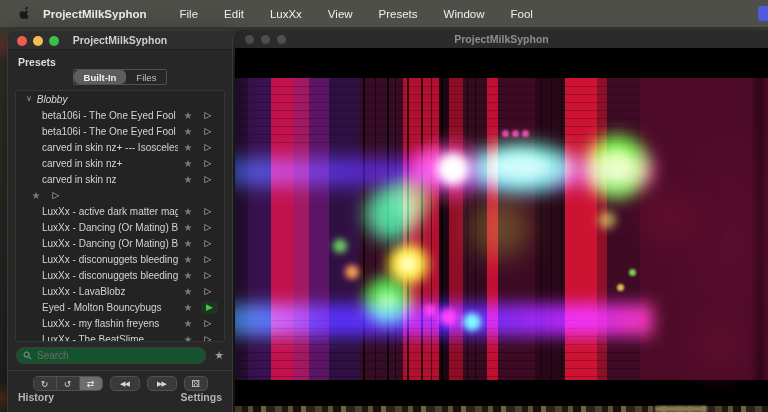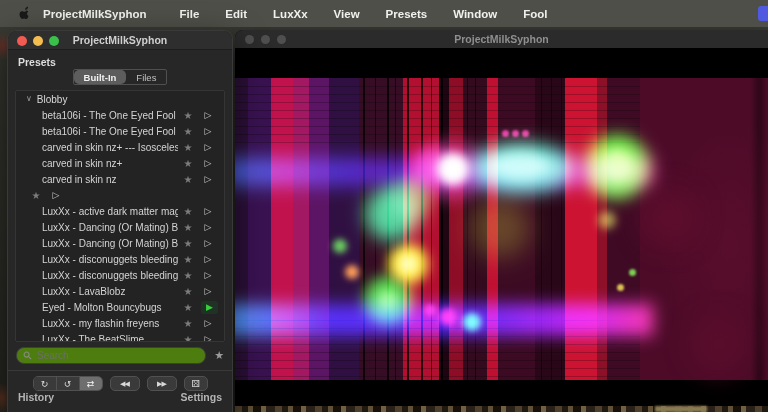--- a/index.html
+++ b/index.html
@@ -9,21 +9,21 @@
     background:
       radial-gradient(14px 20px at 3px 46px, rgba(150,40,30,.5), transparent 70%),
       radial-gradient(16px 22px at 2px 398px, rgba(140,60,30,.5), transparent 70%),
       linear-gradient(180deg,#3d3e36 0px,#34352e 60px,#23241e 100%);
   }
   
   .menubar{position:absolute;left:0;top:0;width:768px;height:27px;background:#4e4f48;
     display:flex;align-items:center;color:#f1f1ef;font-size:11.5px;}
   .menubar .apple{margin:0 12px 0 18px;display:flex;align-items:center;}
   .menubar .appname{font-weight:bold;margin-right:20px;}
-  .menubar .mitem{margin:0 13px;font-weight:bold;}
+  .menubar .mitem{margin:0 13px;}
   .menubar .statuschip{position:absolute;right:-4px;top:6px;width:14px;height:15px;border-radius:3px;background:#4f5ae0;}
   
   .vizwin{position:absolute;left:235px;top:30px;width:533px;height:382px;border-radius:8px 0 0 0;overflow:hidden;
     box-shadow:0 10px 30px rgba(0,0,0,.55);background:#000;}
   .viztitle{height:18px;background:#2b2b2b;position:relative;display:flex;align-items:center;justify-content:center;}
   .viztitle .dots{position:absolute;left:10px;top:5px;display:flex;gap:7px;}
   .viztitle .dot{width:9px;height:9px;border-radius:50%;background:#4f4f4f;}
   .viztitle .vtitle{color:#8f8f8f;font-size:10.5px;font-weight:bold;}
   .vizart{position:relative;width:533px;height:364px;background:#000;overflow:hidden;}
   .stripes{position:absolute;left:0;top:30px;width:533px;height:302px;
@@ -74,27 +74,27 @@
   .ptitle .ttext{font-size:10.5px;font-weight:bold;color:#cfcfcf;}
   .seclabel{font-size:10.5px;font-weight:bold;color:#dddddd;margin:6px 0 0 10px;}
   .tabs{display:flex;justify-content:center;margin-top:1px;}
   .tabwrap{display:inline-flex;border:1px solid #505050;border-radius:2px;overflow:hidden;height:14px;}
   .tab{font-size:9.5px;padding:1px 10px;display:flex;align-items:center;color:#c0c0c0;}
   .tab.sel{background:#5d5d5d;color:#f2f2f2;font-weight:bold;border-radius:5px;}
   .list{margin:5px 7px 0 7px;background:#232323;border:1px solid #353535;border-radius:2px;
     height:258px;overflow:hidden;font-size:10px;}
   .row{height:16px;display:flex;align-items:center;padding:0 6px 0 10px;}
   .row .chev{color:#9a9a9a;font-size:8px;margin-right:5px;transform:translateY(-1px);}
-  .row .gname{color:#d8d8d8;}
+  .row .gname{color:#d8d8d8;font-style:italic;}
   .row .pname{flex:1;margin-left:16px;color:#d4d4d4;white-space:nowrap;overflow:hidden;}
   .row .star{width:20px;text-align:center;color:#7c7c7c;font-size:10px;}
   .row .play{width:20px;text-align:center;color:#c9c9c9;font-size:9px;}
   .row .play.active{color:#35d03a;background:#203226;border-radius:3px;height:13px;line-height:13px;width:17px;margin-left:3px;}
   .searchrow{display:flex;align-items:center;margin:5px 8px 0 8px;}
-  .searchbox{flex:1;display:flex;align-items:center;height:15px;background:#4d7c0f;border:1px solid #3e3e3e;border-radius:8px;padding:0 6px;}
+  .searchbox{flex:1;display:flex;align-items:center;height:15px;background:#14532d;border:1px solid #3e3e3e;border-radius:8px;padding:0 6px;}
   .searchbox input{flex:1;background:transparent;border:none;outline:none;color:#cccccc;font-size:10px;padding:0 0 0 5px;font-family:inherit;}
   .searchbox input::placeholder{color:#6e6e6e;}
   .fav{color:#9a9a9a;font-size:11px;margin-left:8px;}
   .sep{height:1px;background:#3a3a3a;margin:6px 0 0 0;}
   .transport{display:flex;justify-content:center;align-items:center;gap:7px;margin-top:5px;}
   .segwrap{display:inline-flex;border:1px solid #515151;border-radius:5px;overflow:hidden;}
   .segbtn{width:22px;height:13px;display:flex;align-items:center;justify-content:center;
     background:#3a3a3a;color:#d8d8d8;font-size:9px;border-right:1px solid #515151;}
   .segbtn:last-child{border-right:none;}
   .segbtn.sel{background:#6e6e6e;color:#f5f5f5;}

